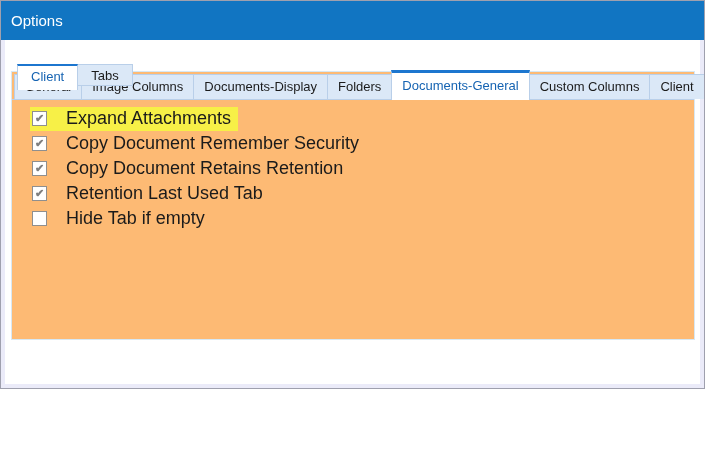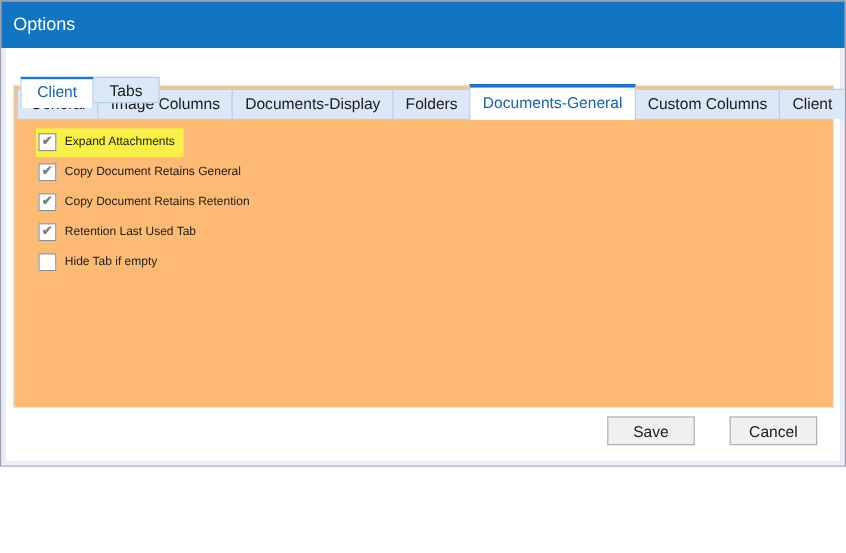--- a/index.html
+++ b/index.html
@@ -59,21 +59,21 @@
   .optlist { margin:6px 0 0 20px; }
   .optrow { height:25px; display:flex; align-items:center; }
   .rowbox { display:inline-flex; align-items:center; height:24px; padding:0 7px 0 2px; margin-left:-2px; }
   .rowbox.hl { background:var(--highlight,#f7f047); }
   .cb {
     width:13px; height:13px; background:#fff; border:1px solid #8f8f8f;
     display:inline-flex; align-items:center; justify-content:center;
     font-size:11px; line-height:1; font-weight:bold; color:var(--check,#7f7f7f);
     flex:none;
   }
-  .optlabel { margin-left:7px; font-size:10px; color:#1b1b1b; white-space:nowrap; }
+  .optlabel { margin-left:19px; font-size:18px; color:#1b1b1b; white-space:nowrap; }
 
   
   .footer { position:absolute; right:19px; bottom:13px; display:flex; gap:29px; }
   .btn {
     min-width:73px; height:24px; box-sizing:border-box;
     background:#f0f0f0; border:1px solid #b1b1b1;
     font-family:inherit; font-size:13px; color:#1b1b1b; padding:0 10px;
   }
 </style>
 </head>
@@ -101,21 +101,21 @@
       <div class="optlist">
           <div class="optrow">
             <span class="rowbox hl">
               <span class="cb">✔</span>
               <span class="optlabel">Expand Attachments</span>
             </span>
           </div>
           <div class="optrow">
             <span class="rowbox">
               <span class="cb">✔</span>
-              <span class="optlabel">Copy Document Retains General</span>
+              <span class="optlabel">Copy Document Remember Security</span>
             </span>
           </div>
           <div class="optrow">
             <span class="rowbox">
               <span class="cb">✔</span>
               <span class="optlabel">Copy Document Retains Retention</span>
             </span>
           </div>
           <div class="optrow">
             <span class="rowbox">
@@ -124,18 +124,14 @@
             </span>
           </div>
           <div class="optrow">
             <span class="rowbox">
               <span class="cb"></span>
               <span class="optlabel">Hide Tab if empty</span>
             </span>
           </div>
         </div>
     </div>
-    <div class="footer">
-      <button class="btn">Save</button>
-      <button class="btn">Cancel</button>
-    </div>
   </div>
 </div>
 
 </body></html>

